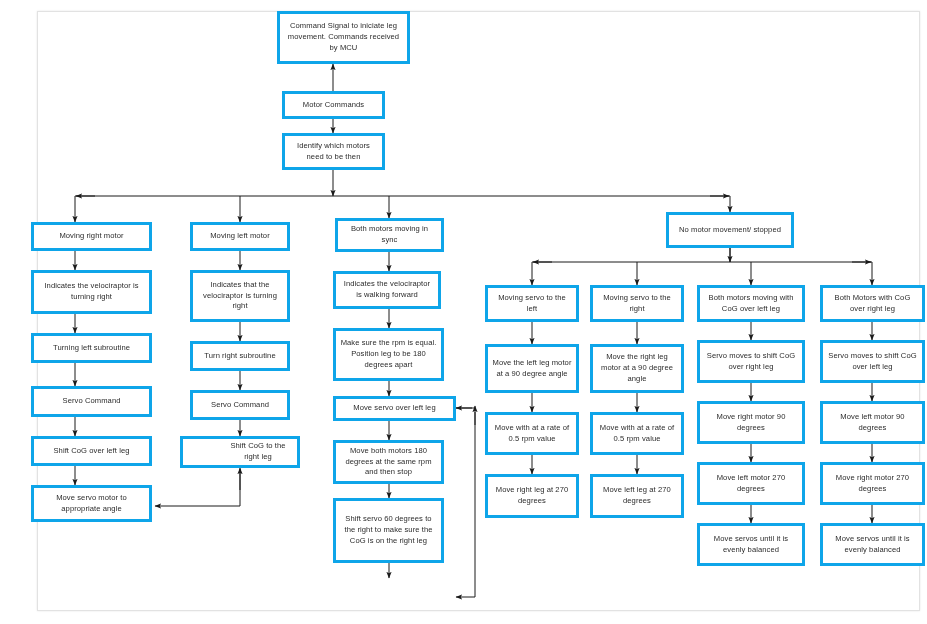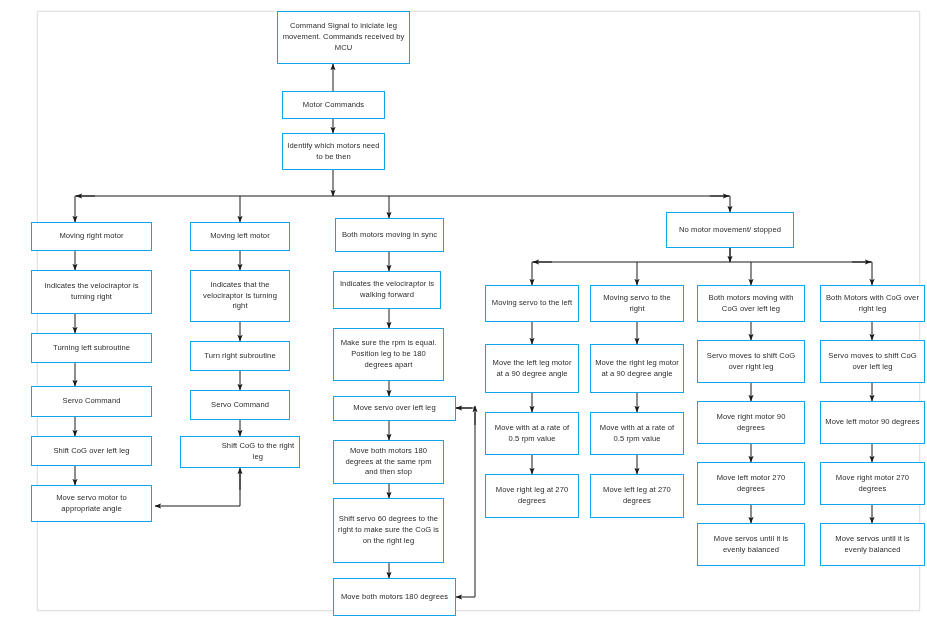--- a/index.html
+++ b/index.html
@@ -33,21 +33,21 @@
     left: 0;
     top: 0;
     width: 927px;
     height: 624px;
     pointer-events: none;
   }
   .node {
     position: absolute;
     box-sizing: border-box;
     background: #ffffff;
-    border: 1px solid #0ea5e9;
+    border: 3px solid #0ea5e9;
     display: flex;
     align-items: center;
     justify-content: center;
     text-align: center;
     color: #2b2b2b;
     font-size: 7.6px;
     line-height: 1.42;
     padding: 2px 4px;
     letter-spacing: 0.01em;
   }
@@ -212,23 +212,20 @@
   </div>
   <div class="node" style="left:333px; top:396px; width:123px; height:25px;">
     <span>Move servo over left leg</span>
   </div>
   <div class="node" style="left:333px; top:440px; width:111px; height:44px;">
     <span>Move both motors 180 degrees at the same rpm and then stop</span>
   </div>
   <div class="node" style="left:333px; top:498px; width:111px; height:65px;">
     <span>Shift servo 60 degrees to the right to make sure the CoG is on the right leg</span>
   </div>
-  <div class="node" style="left:333px; top:578px; width:123px; height:38px;">
-    <span>Move both motors 180 degrees</span>
-  </div>
 
   <div class="node" style="left:666px; top:212px; width:128px; height:36px;">
     <span>No motor movement/ stopped</span>
   </div>
 
   <div class="node" style="left:485px; top:285px; width:94px; height:37px;">
     <span>Moving servo to the left</span>
   </div>
   <div class="node" style="left:485px; top:344px; width:94px; height:49px;">
     <span>Move the left leg motor at a 90 degree angle</span>

